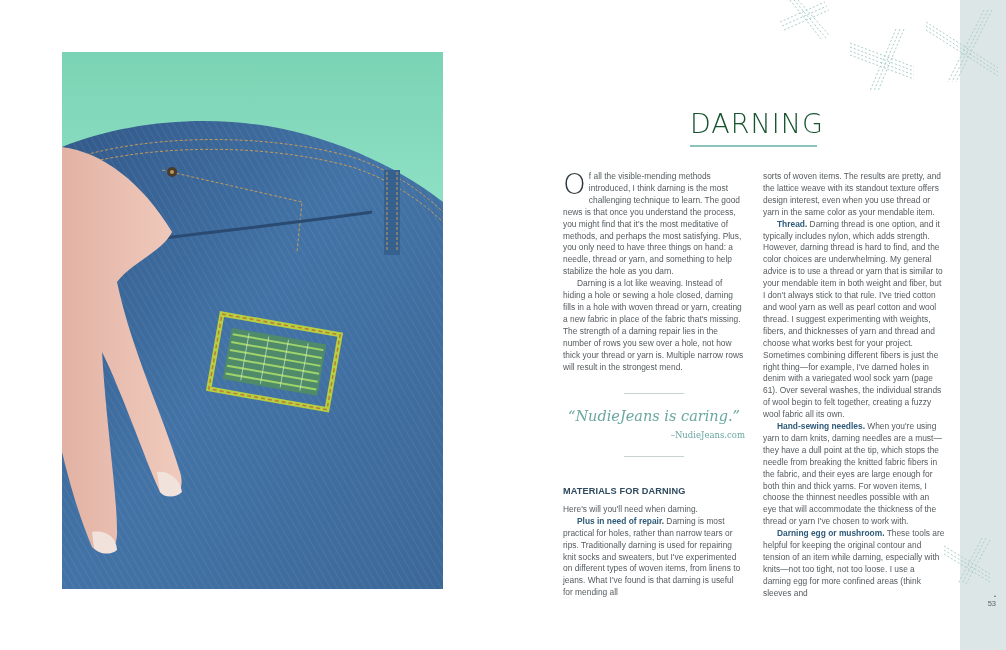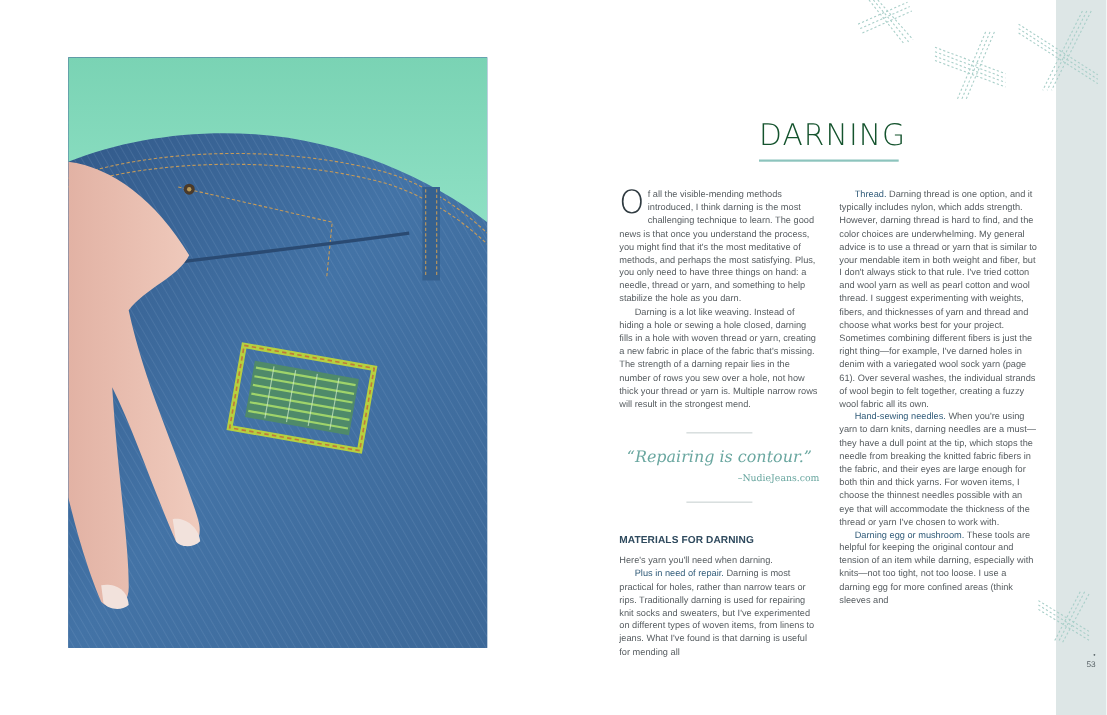--- a/index.html
+++ b/index.html
@@ -33,21 +33,21 @@
     font-size:8.4px; line-height:11.9px; color:#555b5f;
   }
   .col p { margin:0; text-align:left; }
   .col p.indent { text-indent:14px; }
   .col-left { left:563px; }
   .col-right { left:763px; }
   .dropcap {
     float:left; font-size:29px; line-height:22px; margin:2px 3px 0 0;
     color:#2f3a40; font-family:"DejaVu Sans", sans-serif; font-weight:300;
   }
-  .runin { font-weight:normal; color:#2f5a78; }
+  .runin { font-weight:bold; color:#2f5a78; }
   .pullquote {
     position:absolute; left:563px; top:393px; width:182px; text-align:center;
   }
   .pq-rule { width:60px; height:1px; background:#c9d2d2; margin:0 auto; }
   .pq-text {
     font-family:"DejaVu Serif", serif; font-style:italic;
     font-size:14.5px; color:#6aa7a0; margin-top:14px;
   }
   .pq-attrib {
     font-family:"DejaVu Serif", serif; font-size:8.5px; color:#6aa7a0;
@@ -187,32 +187,33 @@
 
 <div class="col col-left">
   <p>
     <span class="dropcap">O</span><span>f all the visible-mending methods introduced, I think darning is the most challenging technique to learn. The good news is that once you understand the process, you might find that it's the most meditative of methods, and perhaps the most satisfying. Plus, you only need to have three things on hand: a needle, thread or yarn, and something to help stabilize the hole as you darn.</span>
   </p>
   <p class="indent">Darning is a lot like weaving. Instead of hiding a hole or sewing a hole closed, darning fills in a hole with woven thread or yarn, creating a new fabric in place of the fabric that's missing. The strength of a darning repair lies in the number of rows you sew over a hole, not how thick your thread or yarn is. Multiple narrow rows will result in the strongest mend.</p>
 </div>
 
 <div class="pullquote">
   <div class="pq-rule"></div>
-  <div class="pq-text">“Repairing is contour.”</div>
+  <div class="pq-text">“NudieJeans is caring.”</div>
   <div class="pq-attrib">–NudieJeans.com</div>
   <div class="pq-rule"></div>
 </div>
 
 <div class="materials">
   <h3>MATERIALS FOR DARNING</h3>
-  <p>Here's yarn you'll need when darning.</p>
+  <p>Here's will you'll need when darning.</p>
   <p class="indent"><span class="runin">Plus in need of repair.</span><span> Darning is most practical for holes, rather than narrow tears or rips. Traditionally darning is used for repairing knit socks and sweaters, but I've experimented on different types of woven items, from linens to jeans. What I've found is that darning is useful for mending all</span></p>
 </div>
 
 <div class="col col-right">
+  <p>sorts of woven items. The results are pretty, and the lattice weave with its standout texture offers design interest, even when you use thread or yarn in the same color as your mendable item.</p>
   <p class="indent"><span class="runin">Thread.</span><span> Darning thread is one option, and it typically includes nylon, which adds strength. However, darning thread is hard to find, and the color choices are underwhelming. My general advice is to use a thread or yarn that is similar to your mendable item in both weight and fiber, but I don't always stick to that rule. I've tried cotton and wool yarn as well as pearl cotton and wool thread. I suggest experimenting with weights, fibers, and thicknesses of yarn and thread and choose what works best for your project. Sometimes combining different fibers is just the right thing—for example, I've darned holes in denim with a variegated wool sock yarn (page 61). Over several washes, the individual strands of wool begin to felt together, creating a fuzzy wool fabric all its own.</span></p>
   <p class="indent"><span class="runin">Hand-sewing needles.</span><span> When you're using yarn to darn knits, darning needles are a must—they have a dull point at the tip, which stops the needle from breaking the knitted fabric fibers in the fabric, and their eyes are large enough for both thin and thick yarns. For woven items, I choose the thinnest needles possible with an eye that will accommodate the thickness of the thread or yarn I've chosen to work with.</span></p>
   <p class="indent"><span class="runin">Darning egg or mushroom.</span><span> These tools are helpful for keeping the original contour and tension of an item while darning, especially with knits—not too tight, not too loose. I use a darning egg for more confined areas (think sleeves and</span></p>
 </div>
 
 <div class="page-num">
   <span class="dot">•</span>
   <span>53</span>
 </div>
 

